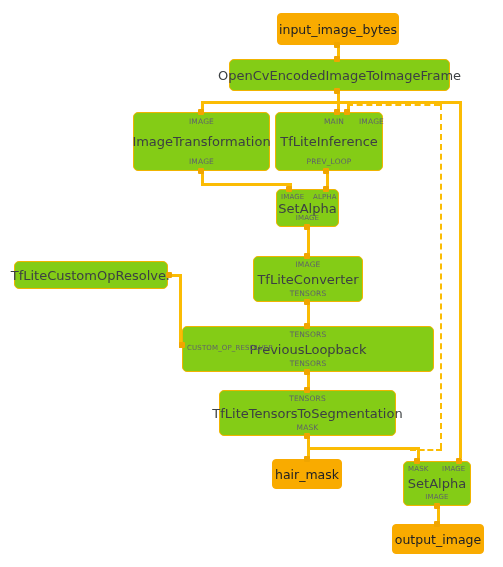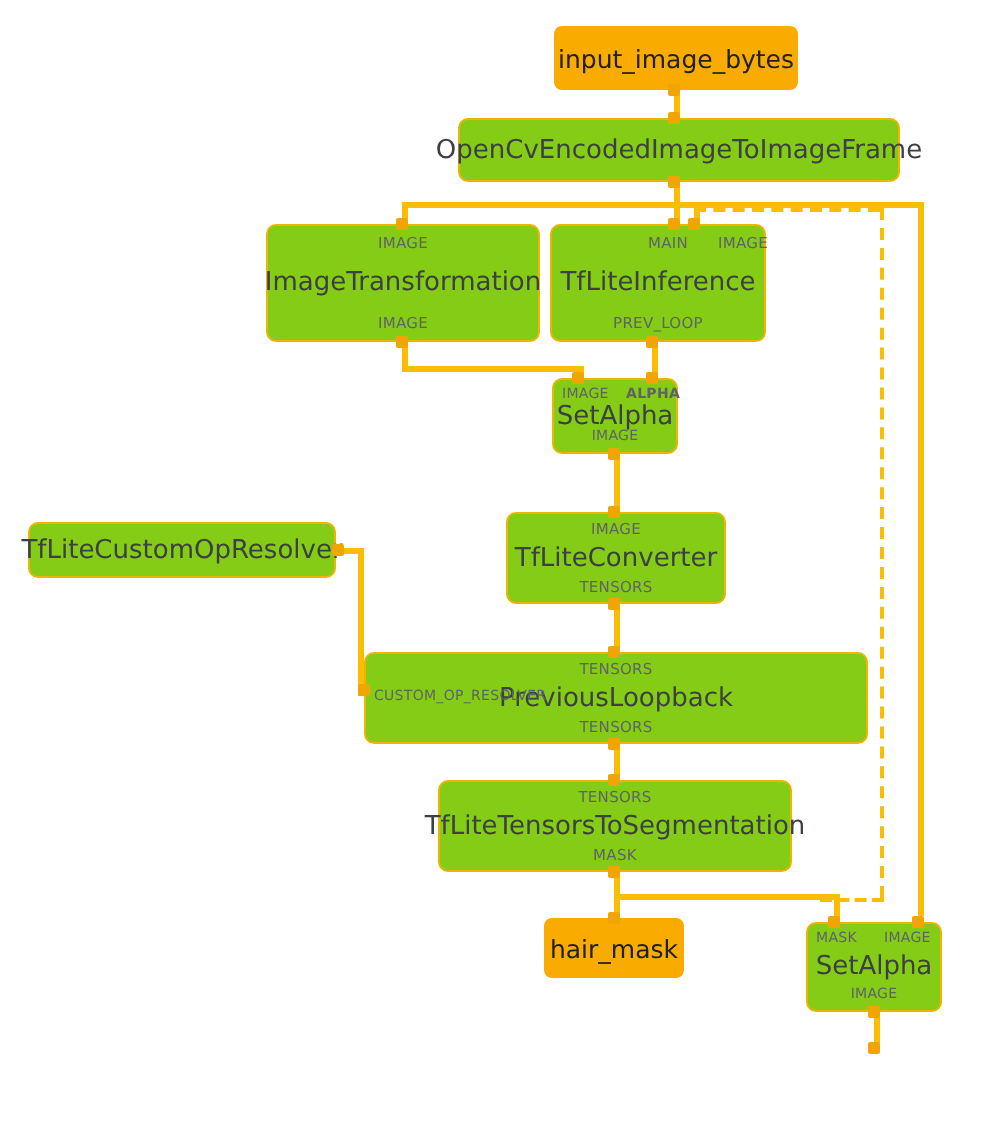--- a/index.html
+++ b/index.html
@@ -148,21 +148,21 @@
     <span class="port-label" style="left:83px; top:4px;">IMAGE</span>
     <span class="title">TfLiteInference</span>
     <span class="port-label" style="left:0; right:0; bottom:4px; text-align:center;margin-top:48px;">PREV_LOOP</span>
   </div>
   <div class="port" style="left:334px; top:109px;"></div>
   <div class="port" style="left:344px; top:109px;"></div>
   <div class="port" style="left:323px; top:168px;"></div>
 
   <div class="node" style="left:276px; top:189px; width:63px; height:38px;">
     <span class="port-label tiny" style="left:4px; top:3px;">IMAGE</span>
-    <span class="port-label tiny" style="left:36px; top:3px;font-weight:bold;">ALPHA</span>
+    <span class="port-label tiny" style="left:36px; top:3px;">ALPHA</span>
     <span class="title">SetAlpha</span>
     <span class="port-label tiny" style="left:0; right:0; bottom:3px; text-align:center;">IMAGE</span>
   </div>
   <div class="port" style="left:286px; top:186px;"></div>
   <div class="port" style="left:323px; top:186px;"></div>
   <div class="port" style="left:304px; top:224px;"></div>
 
   <div class="node" style="left:253px; top:256px; width:110px; height:46px;">
     <span class="port-label" style="left:0; right:0; top:3px; text-align:center;">IMAGE</span>
     <span class="title">TfLiteConverter</span>
@@ -202,15 +202,18 @@
   <div class="node" style="left:403px; top:461px; width:68px; height:45px;">
     <span class="port-label tiny" style="left:4px; top:3px;">MASK</span>
     <span class="port-label tiny" style="left:38px; top:3px;">IMAGE</span>
     <span class="title">SetAlpha</span>
     <span class="port-label tiny" style="left:0; right:0; bottom:3px; text-align:center;">IMAGE</span>
   </div>
   <div class="port" style="left:414px; top:458px;"></div>
   <div class="port" style="left:456px; top:458px;"></div>
   <div class="port" style="left:434px; top:503px;"></div>
 
+  <div class="node io" style="left:392px; top:524px; width:92px; height:30px;">
+    <span class="title">output_image</span>
+  </div>
   <div class="port" style="left:434px; top:521px;"></div>
 
 </div>
 
 </body></html>

